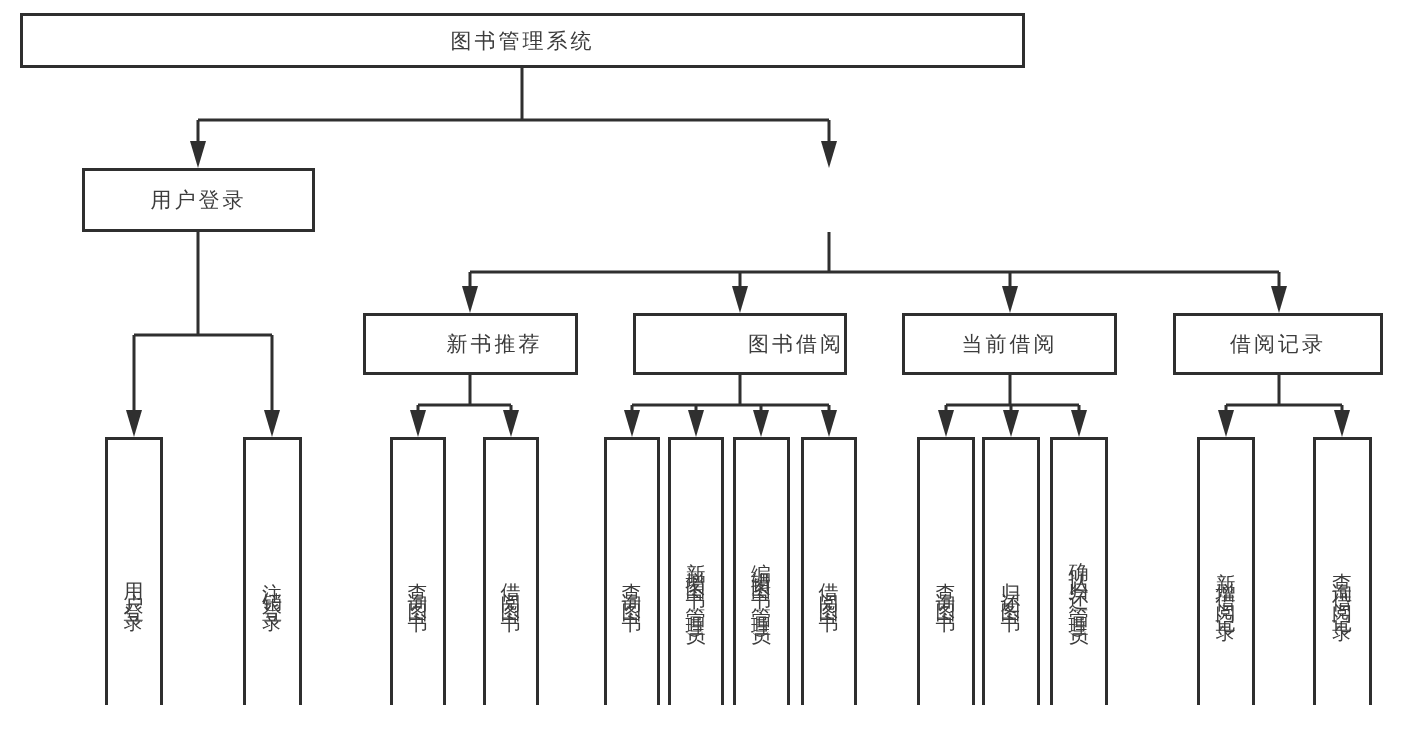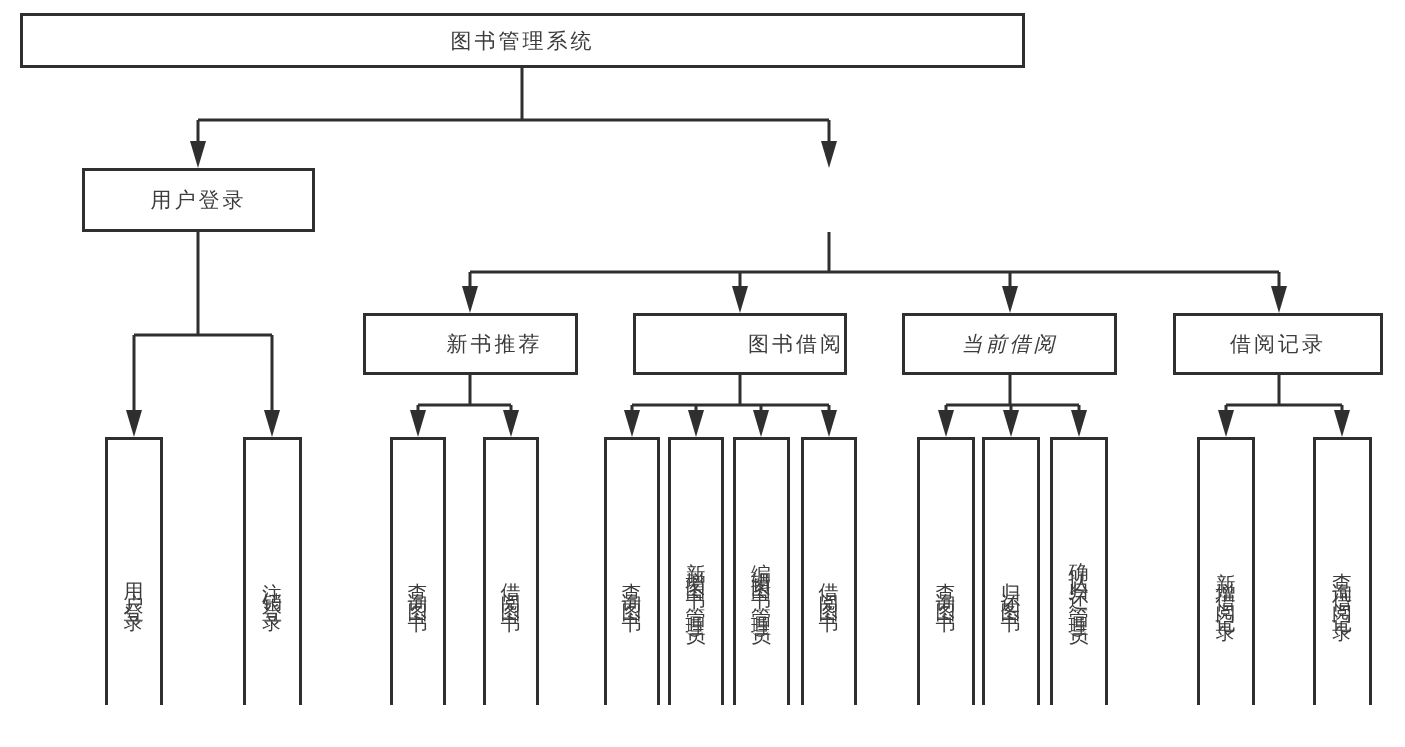--- a/index.html
+++ b/index.html
@@ -46,21 +46,21 @@
     line-height: 1;
     display: block;
   }
   .vnode.tight span { letter-spacing: 9px; }
 
   #node-root         { left: 20px;   top: 13px;  width: 1005px; height: 55px; }
   #node-user-login   { left: 82px;   top: 168px; width: 233px;  height: 64px; }
   #node-book-mgmt    { left: 712px;  top: 168px; width: 233px;  height: 64px; }
   #node-new-book-rec { left: 363px;  top: 313px; width: 215px;  height: 62px; padding-left: 48px; }
   #node-book-borrow  { left: 633px;  top: 313px; width: 214px;  height: 62px; justify-content: flex-end; }
-  #node-cur-borrow   { left: 902px;  top: 313px; width: 215px;  height: 62px; font-style: italic; }
+  #node-cur-borrow   { left: 902px;  top: 313px; width: 215px;  height: 62px; }
   #node-borrow-rec   { left: 1173px; top: 313px; width: 210px;  height: 62px; }
 
   #leaf-ul-login   { left: 105px;  width: 58px; }
   #leaf-ul-logout  { left: 243px;  width: 59px; }
   #leaf-nb-query   { left: 390px;  width: 56px; }
   #leaf-nb-borrow  { left: 483px;  width: 56px; }
   #leaf-bb-query   { left: 604px;  width: 56px; }
   #leaf-bb-add     { left: 668px;  width: 56px; }
   #leaf-bb-edit    { left: 733px;  width: 57px; }
   #leaf-bb-borrow  { left: 801px;  width: 56px; }

